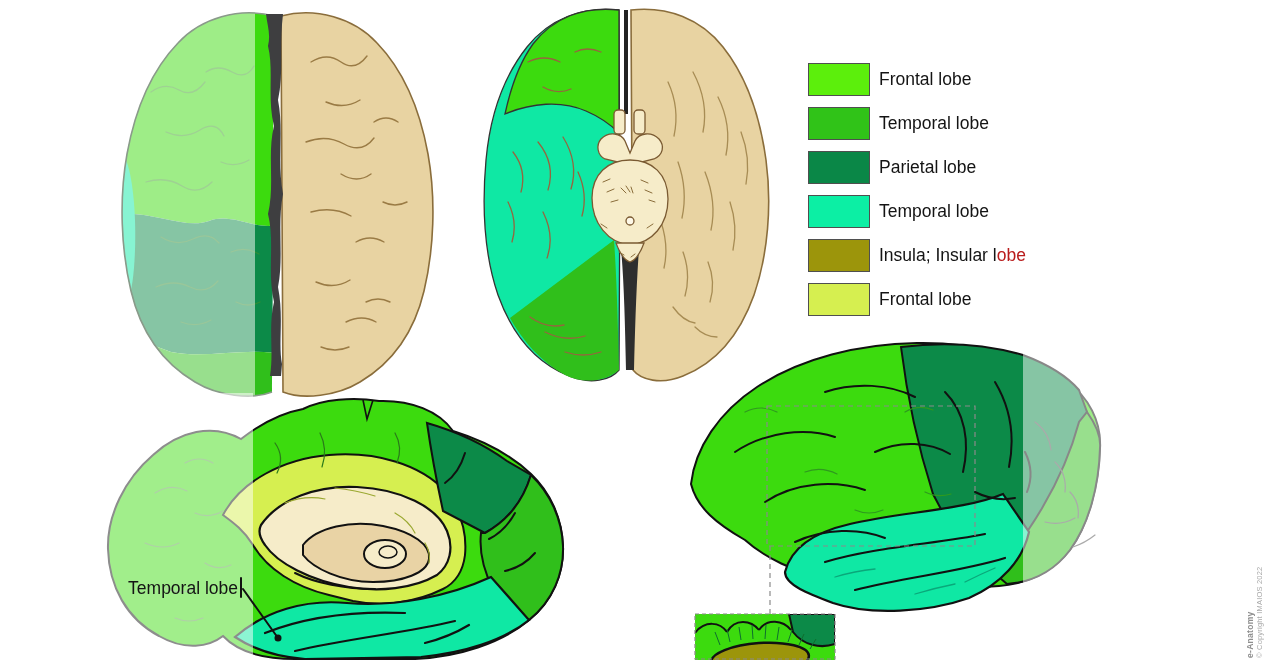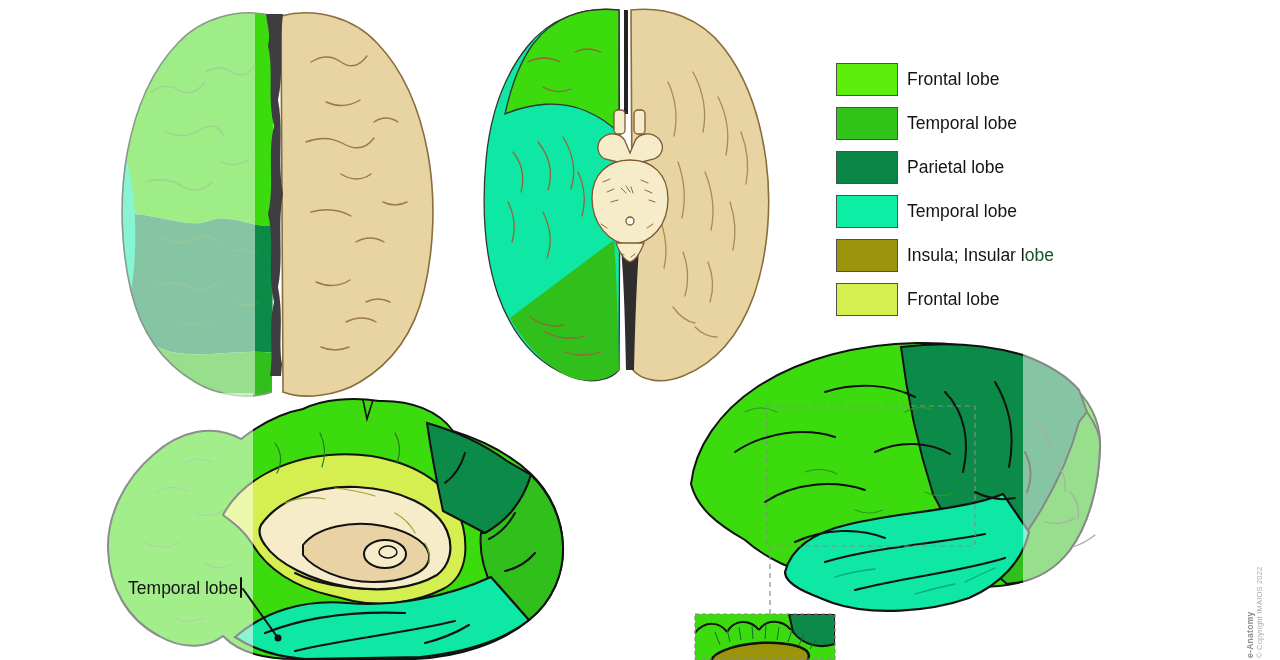--- a/index.html
+++ b/index.html
@@ -1,24 +1,24 @@
 <!DOCTYPE html>
 <html><head>
 <meta charset="utf-8">
 <style>
   html,body{margin:0;padding:0;background:#fff;}
   .canvas{position:relative;width:1280px;height:660px;background:#ffffff;overflow:hidden;
           font-family:"Liberation Sans", sans-serif;}
   .fig{position:absolute;}
   
-  .legend{position:absolute;left:836px;top:63px;}
+  .legend{position:absolute;left:808px;top:63px;}
   .legend-row{display:flex;align-items:center;height:33px;margin-bottom:11px;cursor:pointer;}
   .swatch{width:62px;height:33px;border:1px solid #4f4f4f;box-sizing:border-box;flex:0 0 auto;}
   .legend-label{margin-left:9px;font-size:17.5px;color:#141414;white-space:nowrap;}
-  .legend-label .muted{color:#14532d;}
+  .legend-label .muted{color:#b91c1c;}
   
   .anno-label{position:absolute;left:110px;top:578px;width:128px;text-align:right;
               font-size:17.5px;color:#141414;white-space:nowrap;cursor:pointer;}
   
   .watermark{position:absolute;left:1246px;top:658px;transform:rotate(-90deg);
              transform-origin:0 0;white-space:nowrap;line-height:9px;}
   .watermark .brand{font-size:8.5px;color:#8f8f8f;letter-spacing:.3px;font-weight:bold;}
   .watermark .copy{font-size:7.5px;color:#aaaaaa;letter-spacing:.2px;}
   svg{display:block;}
 </style>

